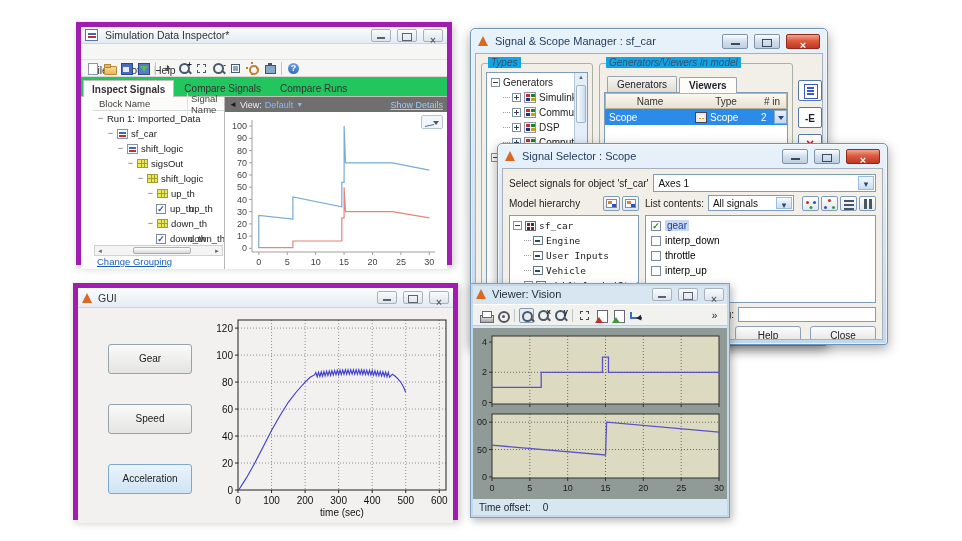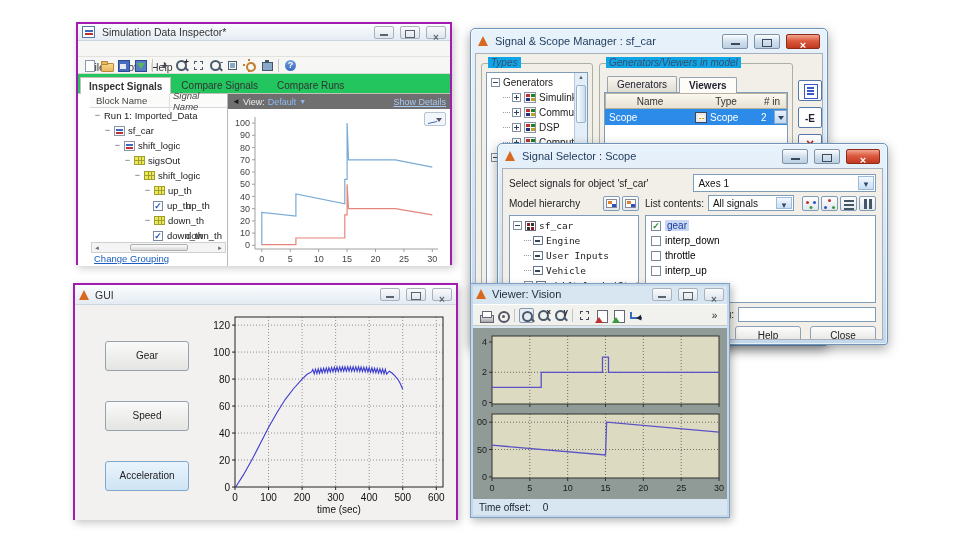--- a/index.html
+++ b/index.html
@@ -1,21 +1,21 @@
 <!DOCTYPE html>
 <html><head>
 <meta charset="utf-8">
 <style>
   html,body{margin:0;padding:0;background:#FFFFFF;font-family:"Liberation Sans",sans-serif;}
   .stage{position:relative;width:962px;height:541px;overflow:hidden;background:#FFFFFF;}
   .win{position:absolute;box-sizing:border-box;}
   .win *{box-sizing:border-box;}
 
   
-  .win-lite{border:2px solid #a21caf;background:#F4F3F1;box-shadow:2px 3px 8px rgba(0,0,0,.22);}
+  .win-lite{border:5px solid #a21caf;background:#F4F3F1;box-shadow:2px 3px 8px rgba(0,0,0,.22);}
   .lite-tb{height:17px;background:linear-gradient(#FBFDFE,#E4EBF3);border-bottom:1px solid #CDD6E0;display:flex;align-items:center;padding:0 4px;gap:4px;}
   .lite-title{font-size:10.5px;color:#333;flex:1;white-space:nowrap;overflow:hidden;}
   .wb{width:20px;height:13px;border:1px solid #A8B2BE;border-radius:2px;background:linear-gradient(#FAFBFC,#DEE5EC);flex:none;text-align:center;}
   .wb+.wb{margin-left:2px;}
   .wb.min::after{content:"";display:block;margin:7px auto 0;width:8px;height:2px;background:#5A6470;}
   .wb.max::after{content:"";display:block;margin:3px auto 0;width:8px;height:6px;border:1px solid #5A6470;}
   .wb.close::after{content:"×";font-size:10px;line-height:11px;color:#5A6470;font-weight:bold;}
 
   
   .win-aero{border:1px solid #6E93B8;border-radius:5px 5px 3px 3px;background:linear-gradient(#E8F2FB,#C2D8EC);box-shadow:0 4px 12px rgba(0,0,0,.35), inset 0 0 0 1px rgba(255,255,255,.6);}
@@ -120,21 +120,21 @@
   #sdi-menu{height:16px;display:flex;align-items:center;background:#F6F6F4;border-bottom:1px solid #E2E2DE;padding:0 3px;}
   #sdi-menu span{font-size:10.5px;color:#333;padding:0 7px;margin-top:36px;}
   #sdi-toolbar{height:17px;display:flex;align-items:center;background:#F6F6F4;border-bottom:1px solid #D8D8D4;padding:0 3px;}
   #sdi-tabs{height:20px;display:flex;align-items:flex-end;background:#22c55e;border-bottom:1px solid #C4C0B8;padding:0 2px;}
   .stab{padding:3px 8px 2px;font-size:10px;color:#333;border:1px solid transparent;border-bottom:none;margin-right:1px;}
   .stab.active{background:#FFF;border-color:#C4C0B8;font-weight:bold;position:relative;top:1px;}
   .sdi-content{display:flex;height:172px;background:#fff;}
   .sdi-left{width:151px;border-right:1px solid #B8B8B4;display:flex;flex-direction:column;margin-left:12px;}
   .sdi-head{height:14px;display:flex;background:#FBFBFA;border-bottom:1px solid #D8D8D8;font-size:9.5px;color:#444;align-items:center;}
   .sdi-head .c1{flex:1;padding-left:6px;}
-  .sdi-head .c2{width:58px;border-left:1px solid #E0E0E0;padding-left:3px;font-style:italic;}
+  .sdi-head .c2{width:37px;border-left:1px solid #E0E0E0;padding-left:3px;}
   #sdi-rows{flex:1;overflow:hidden;}
   .srow{height:15px;display:flex;align-items:center;font-size:9.5px;color:#222;position:relative;white-space:nowrap;}
   .ssig{position:absolute;left:96px;}
   .hsb{height:11px;margin:0 1px;border:1px solid #D0D0D0;background:#F4F4F4;display:flex;align-items:center;}
   .hsb .arr{width:10px;font-size:6px;color:#667;text-align:center;}
   .hsb .thumb{height:7px;background:linear-gradient(#FDFDFD,#D8D8D8);border:1px solid #B0B0B0;border-radius:2px;width:58px;margin-left:28px;}
   .cglink{height:13px;font-size:9.5px;color:#1B5EBE;text-decoration:underline;padding-left:4px;}
   .sdi-right{flex:1;display:flex;flex-direction:column;}
   .vbar{height:15px;background:#6F6F6F;display:flex;align-items:center;padding:0 4px;font-size:9px;color:#EDEDED;gap:3px;}
   .vcollapse{color:#1A1A1A;font-size:8px;}
@@ -433,21 +433,21 @@
     <div class="aero-tb" data-interactable="true">
       <span class="ic-matlab" data-interactable="false"></span>
       <span class="aero-title" data-interactable="false">Signal Selector : Scope</span>
       <span class="awb min" data-interactable="true"></span>
       <span class="awb max" data-interactable="true"></span>
       <span class="awb close" data-interactable="true"></span>
     </div>
     <div class="aero-body">
       <div style="position:absolute;left:6px;top:4px;right:6px;height:20px;display:flex;align-items:center;gap:5px;">
         <span style="font-size:10px;color:#222;flex:none;" data-interactable="false">Select signals for object 'sf_car'</span>
-        <span class="combo" style="flex:1;margin-left:40px;" data-interactable="true">
+        <span class="combo" style="flex:1;" data-interactable="true">
             <span>Axes 1</span>
           </span>
       </div>
       <div style="position:absolute;left:6px;top:26px;width:130px;height:16px;display:flex;align-items:center;">
         <span style="font-size:10px;color:#222;flex:1;" data-interactable="false">Model hierarchy</span>
         <span id="sel-hbtns" style="display:flex;">
             <span class="minibtn i-chartmini" data-interactable="true"></span>
             <span class="minibtn i-chartmini" data-interactable="true"></span>
           </span>
       </div>

